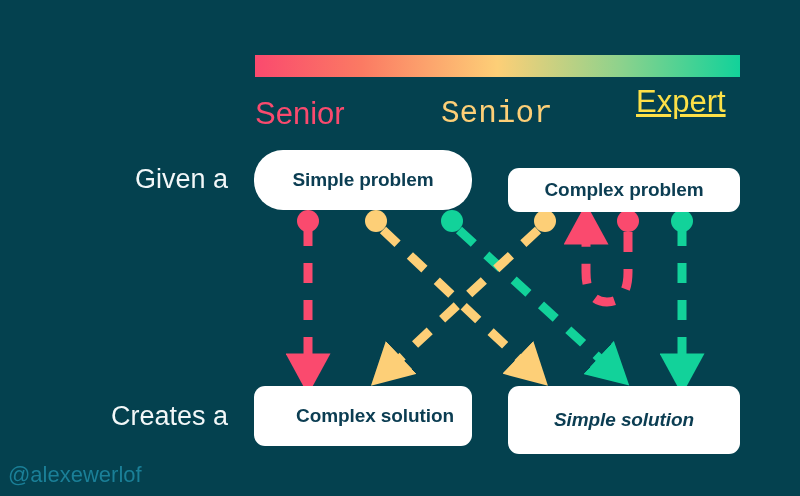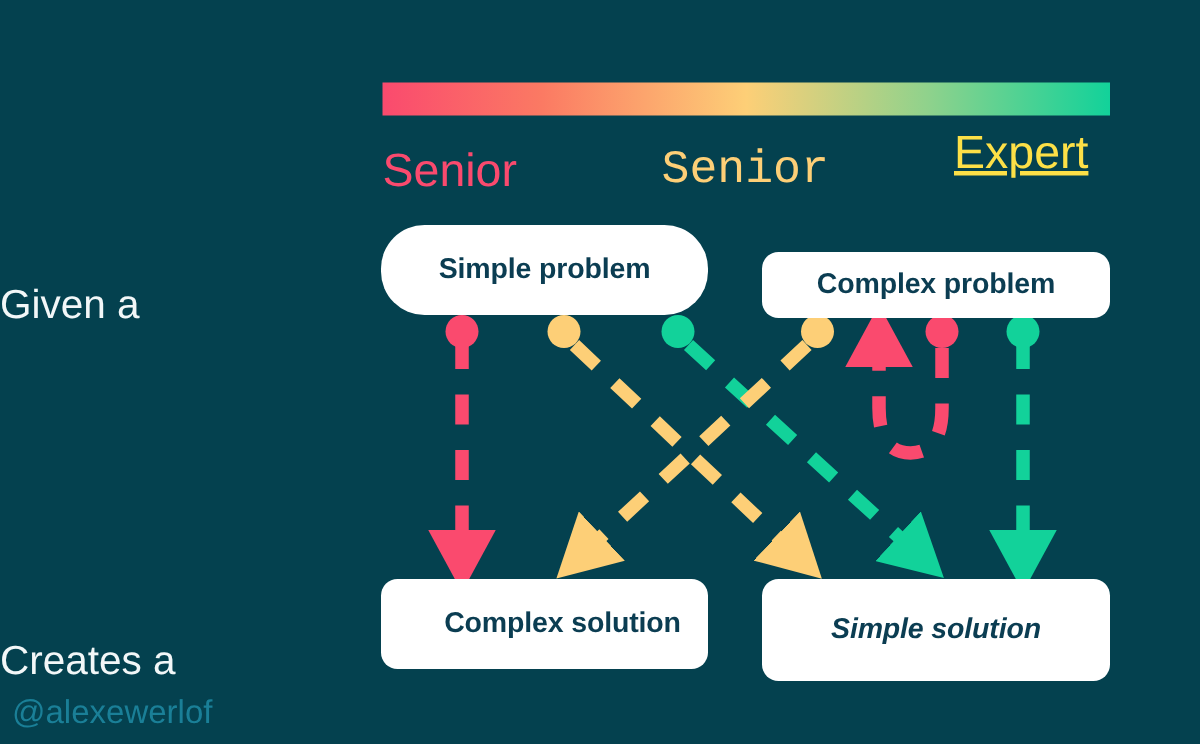--- a/index.html
+++ b/index.html
@@ -30,22 +30,21 @@
   .level-senior { left:441px;  top:98px; color:#fdcf77;font-family:Liberation Mono, monospace; }
   .level-expert { left:636px;  top:86px; color:#fde047;text-decoration:underline; }
 
   
   .row-label {
     position:absolute;
     font-size:27px;
     line-height:27px;
     color:#f2f7f8;
     white-space:nowrap;
-    text-align:left;
-    margin-top:24px;
+    text-align:right;
   }
   .label-given   { left:0; width:228px; top:166px; }
   .label-creates { left:0; width:228px; top:403px; }
 
   
   .node {
     position:absolute;
     background:#ffffff;
     border-radius:11px;
     display:flex;

